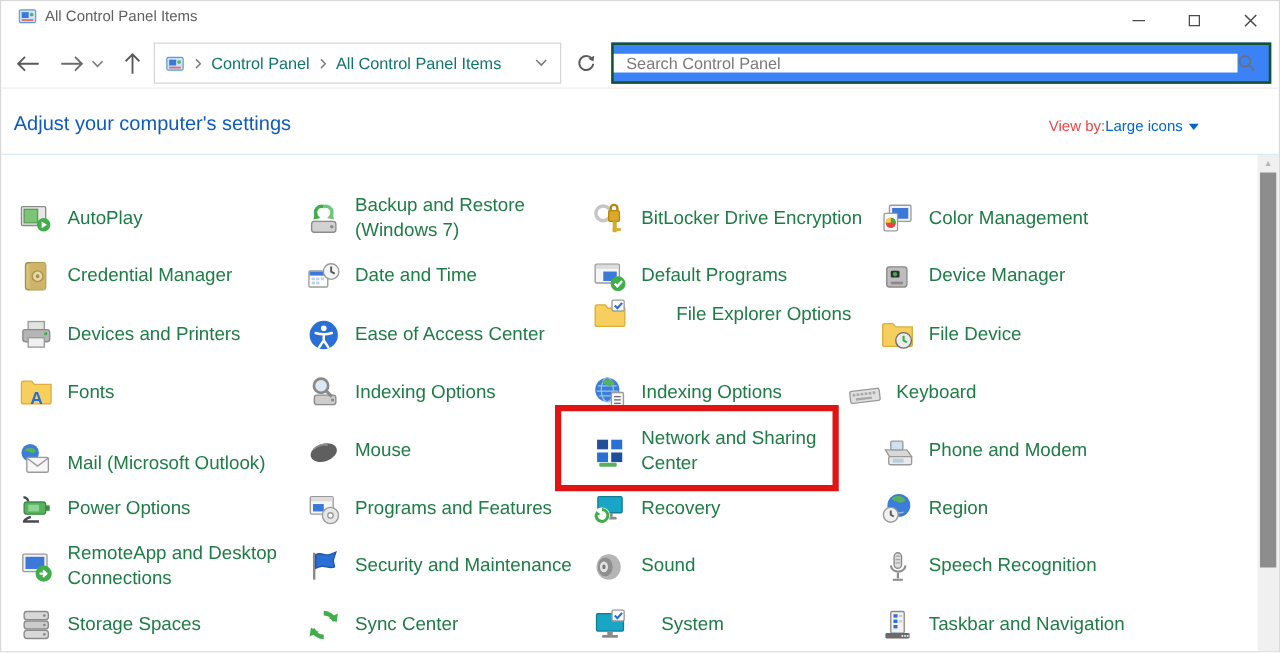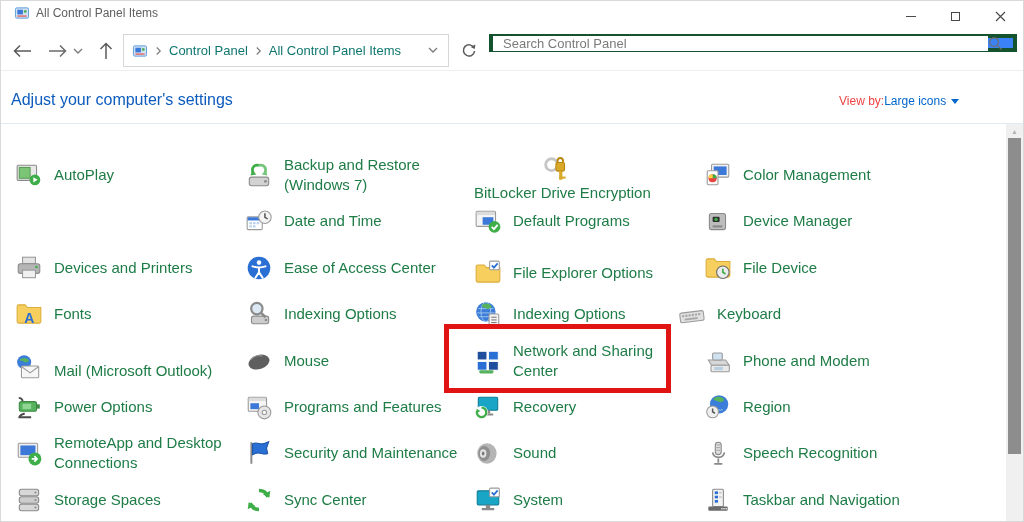--- a/index.html
+++ b/index.html
@@ -17,21 +17,21 @@
   .glyph-max { width:9px; height:9px; border:1px solid #4a4a4a; }
 
   
   .navbar { position:absolute; top:30px; left:0; right:0; height:40px; background:#fff; border-bottom:1px solid #eeeeee; }
   .nav-btn { position:absolute; top:8px; height:24px; display:flex; align-items:center; justify-content:center; }
   .crumb-box { position:absolute; left:122px; top:3px; width:326px; height:33px; border:1px solid #d6d6d6; background:#fff; display:flex; align-items:center; padding:0 6px 0 8px; }
   .crumb-text { font-size:13px; color:#0f766e; white-space:nowrap; }
   .crumb-sep { margin:0 7px; display:flex; align-items:center; }
   .crumb-spacer { flex:1; }
   .refresh-btn { position:absolute; left:452px; top:3px; width:32px; height:33px; display:flex; align-items:center; justify-content:center; }
-  .search-box { position:absolute; left:488px; top:3px; width:528px; height:18px; border:4px solid #14532d; background:#3b82f6; display:flex; align-items:center; }
+  .search-box { position:absolute; left:488px; top:3px; width:528px; height:33px; border:2px solid #14532d; background:#3b82f6; display:flex; align-items:center; }
   .search-box input { flex:1; border:none; outline:none; font-size:13px; color:#333; padding:0 8px 0 10px; font-family:"Liberation Sans",sans-serif; }
   .search-box input::placeholder { color:#7a7a7a; }
   .search-ico { margin-right:10px; }
 
   
   .page-title { position:absolute; left:10px; top:90px; font-size:16px; color:#0d5cbd; }
   .view-by { position:absolute; left:838px; top:93px; display:flex; align-items:center; font-size:12px; }
   .view-by .vb-label { color:#ef4444; }
   .view-by .vb-value { color:#0066cc; cursor:default; display:flex; align-items:center; }
   .vb-caret { width:0; height:0; border-left:4px solid transparent; border-right:4px solid transparent; border-top:5px solid #0066cc; margin-left:5px; margin-top:1px; }
@@ -184,21 +184,21 @@
             <path d="M5.2 13.5l5.3-1-3.8-4.2z" fill="#3fae49"></path>
             <path d="M18.5 11c2-5-1.5-8-5.5-7" stroke="#74c57a" stroke-width="2.6" fill="none"></path>
             <path d="M20.8 13.5l-5.3-1 3.8-4.2z" fill="#74c57a"></path>
           </svg>
         </span>
         <span class="cp-label">
           <span>Backup and Restore</span>
           <span>(Windows 7)</span>
         </span>
       </div>
-      <div class="cp-item" style="left: 473px; top: 154px; flex-direction: column;">
+      <div class="cp-item" style="left: 473px; top: 154px;">
         <span class="cp-icon">
           <svg width="28" height="28" viewBox="0 0 26 26">
             <circle cx="8" cy="9" r="5.5" fill="none" stroke="#c6c6c6" stroke-width="2.6"></circle>
             <rect x="12" y="7" width="8" height="8" rx="1.5" fill="#d9a92a" stroke="#b8860b"></rect>
             <path d="M13.5 7V5.2a2.5 2.5 0 015 0V7" stroke="#b8860b" stroke-width="1.8" fill="none"></path>
             <rect x="15" y="15" width="3" height="8" fill="#d9a92a"></rect>
             <rect x="15" y="20" width="6" height="2" fill="#d9a92a"></rect>
           </svg>
         </span>
         <span class="cp-label">
@@ -211,20 +211,33 @@
             <rect x="7" y="3" width="16" height="12" rx="1" fill="#f3f3f3" stroke="#9a9a9a"></rect>
             <rect x="9" y="5" width="12" height="8" fill="#3c78d8"></rect>
             <rect x="3" y="9" width="10" height="13" rx="1" fill="#fff" stroke="#9a9a9a"></rect>
             <circle cx="8" cy="16" r="3.8" fill="#e8423f"></circle>
             <path d="M8 16V12.2A3.8 3.8 0 0111.8 16z" fill="#3fae49"></path>
             <path d="M8 16H4.2A3.8 3.8 0 018 12.2z" fill="#ffd23f"></path>
           </svg>
         </span>
         <span class="cp-label">
           <span>Color Management</span>
+        </span>
+      </div>
+      <div class="cp-item" style="left: 14px; top: 200.4px;">
+        <span class="cp-icon">
+          <svg width="28" height="28" viewBox="0 0 26 26">
+            <rect x="5" y="3" width="15" height="20" rx="2" fill="#d8c27a" stroke="#a8904a"></rect>
+            <rect x="8" y="3" width="12" height="20" rx="1" fill="#cdb468"></rect>
+            <circle cx="14" cy="13" r="4" fill="#e6d9a8" stroke="#a8904a"></circle>
+            <circle cx="14" cy="13" r="1.4" fill="#a8904a"></circle>
+          </svg>
+        </span>
+        <span class="cp-label">
+          <span>Credential Manager</span>
         </span>
       </div>
       <div class="cp-item" style="left: 244px; top: 200.4px;">
         <span class="cp-icon">
           <svg width="28" height="28" viewBox="0 0 26 26">
             <rect x="2" y="9" width="14" height="12" rx="1" fill="#fff" stroke="#9a9a9a"></rect>
             <rect x="2.5" y="9.5" width="13" height="3" fill="#3c78d8"></rect>
             <g fill="#b9d1ef">
               <rect x="4" y="14" width="2.4" height="2"></rect>
               <rect x="7.4" y="14" width="2.4" height="2"></rect>
@@ -285,21 +298,21 @@
           <svg width="28" height="28" viewBox="0 0 26 26">
             <circle cx="13" cy="13" r="10.5" fill="#2a6fd4"></circle>
             <circle cx="13" cy="8" r="2.1" fill="#fff"></circle>
             <path d="M7 11.5c4 1.3 8 1.3 12 0M13 12.5v4.5M13 17l-3.3 5M13 17l3.3 5" stroke="#fff" stroke-width="1.9" fill="none" stroke-linecap="round"></path>
           </svg>
         </span>
         <span class="cp-label">
           <span>Ease of Access Center</span>
         </span>
       </div>
-      <div class="cp-item" style="left: 473px; top: 252px;">
+      <div class="cp-item" style="left: 473px; top: 231px; gap: 28px;">
         <span class="cp-icon">
           <svg width="28" height="28" viewBox="0 0 26 26">
             <path d="M2 7a1.5 1.5 0 011.5-1.5h6l2 2.5H24v12a1.5 1.5 0 01-1.5 1.5h-19A1.5 1.5 0 012 20z" fill="#f7cf5e" stroke="#dcae3c"></path>
             <rect x="14.5" y="2" width="9" height="8" rx="1" fill="#fff" stroke="#9a9a9a"></rect>
             <path d="M16.5 6l2 2 3.5-4" stroke="#2a6fd4" stroke-width="1.6" fill="none"></path>
           </svg>
         </span>
         <span class="cp-label">
           <span>File Explorer Options</span>
         </span>
@@ -561,21 +574,21 @@
             <path d="M13 4.2a8.8 8.8 0 018.3 5.8" stroke="#3fae49" stroke-width="3.4" fill="none"></path>
             <path d="M23.5 4.5l-1 6.5-5.8-3.2z" fill="#3fae49"></path>
             <path d="M13 21.8a8.8 8.8 0 01-8.3-5.8" stroke="#3fae49" stroke-width="3.4" fill="none"></path>
             <path d="M2.5 21.5l1-6.5 5.8 3.2z" fill="#3fae49"></path>
           </svg>
         </span>
         <span class="cp-label">
           <span>Sync Center</span>
         </span>
       </div>
-      <div class="cp-item" style="left: 473px; top: 478.8px;">
+      <div class="cp-item" style="left: 473px; top: 478.8px; gap: 16px;">
         <span class="cp-icon">
           <svg width="28" height="28" viewBox="0 0 26 26">
             <rect x="3" y="4.5" width="20" height="13" rx="1" fill="#19a6c6" stroke="#0f7d96"></rect>
             <rect x="11" y="17.5" width="4" height="3" fill="#8a8a8a"></rect>
             <rect x="7" y="20.5" width="12" height="2" rx="1" fill="#8a8a8a"></rect>
             <rect x="14.5" y="2" width="9" height="8" rx="1" fill="#fff" stroke="#9a9a9a"></rect>
             <path d="M16.5 6l2 2 3.5-4" stroke="#2a6fd4" stroke-width="1.6" fill="none"></path>
           </svg>
         </span>
         <span class="cp-label">

